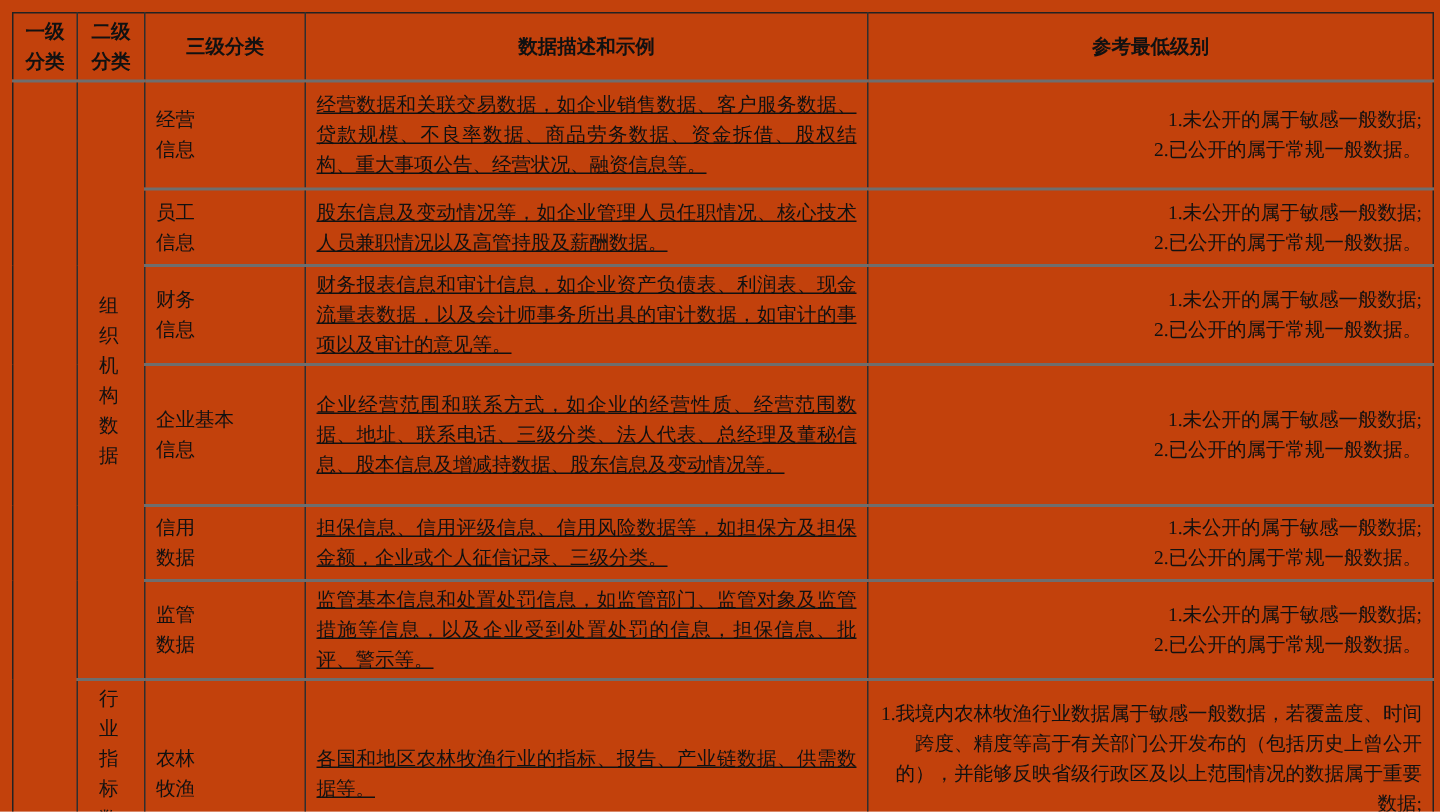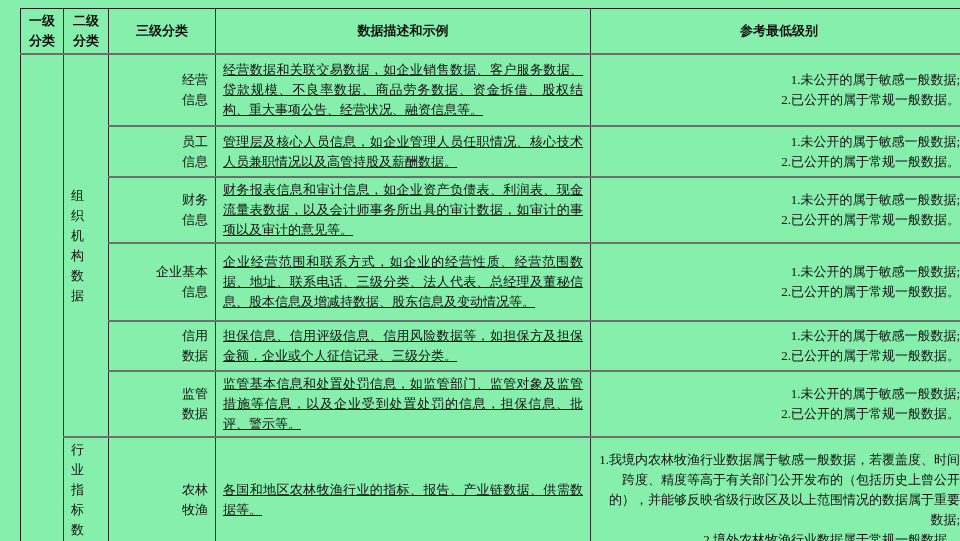--- a/index.html
+++ b/index.html
@@ -6,22 +6,22 @@
     margin: 0;
     padding: 0;
     background: #ffffff;
     color: #111111;
     font-family: "Liberation Serif", "DejaVu Serif", serif;
   }
   .page {
     width: 960px;
     height: 541px;
     box-sizing: border-box;
-    padding: 8px 0 0 20px;
-    background: #86efac;
+    padding: 8px 0 0 8px;
+    background: #c2410c;
   }
   table.cls-table {
     border-collapse: collapse;
     table-layout: fixed;
     width: 947px;
     border: 1px solid #222222;
   }
   .cls-table th, .cls-table td {
     border-left: 1px solid #2f2f2f;
     border-right: 1px solid #2f2f2f;
@@ -40,28 +40,28 @@
     text-align: center;
   }
   .cls-table tbody tr:last-child td { border-bottom: 1px solid #222222; }
   .cls-table th:first-child, .cls-table td.first-col { border-left: 1px solid #222222; }
   .cls-table th:last-child, .cls-table td:last-child { border-right: 1px solid #222222; border-radius: 16px; }
 
   thead tr { height: 32px; }
   tbody tr:nth-child(1) { height: 72px; }
   tbody tr:nth-child(2) { height: 51px; }
   tbody tr:nth-child(3) { height: 66px; }
-  tbody tr:nth-child(4) { height: 78px; }
+  tbody tr:nth-child(4) { height: 94px; }
   tbody tr:nth-child(5) { height: 50px; }
   tbody tr:nth-child(6) { height: 56px; }
   tbody tr:nth-child(7) { height: 100px; }
 
   .multiline { white-space: pre-line; }
-  .center { text-align: right; }
-  .group-label { letter-spacing: 3px; text-align: left; white-space: pre-line; }
+  .center { text-align: left; }
+  .group-label { letter-spacing: 3px; text-align: center; white-space: pre-line; }
   td.desc { text-align: justify; text-decoration: underline; }
   td.minlevel { text-align: right; white-space: pre-line; }
 </style>
 </head>
 <body>
 
 <div class="page">
   <table class="cls-table">
     <colgroup>
       <col style="width:43px">
@@ -89,21 +89,21 @@
 数据</td>
         <td class="multiline center">经营
 信息</td>
         <td class="desc">经营数据和关联交易数据，如企业销售数据、客户服务数据、贷款规模、不良率数据、商品劳务数据、资金拆借、股权结构、重大事项公告、经营状况、融资信息等。</td>
         <td class="minlevel">1.未公开的属于敏感一般数据;
 2.已公开的属于常规一般数据。</td>
       </tr>
       <tr>
         <td class="multiline center">员工
 信息</td>
-        <td class="desc">管理层及核心人员信息，如企业管理人员任职情况、核心技术人员兼职情况以及高管持股及薪酬数据。</td>
+        <td class="desc">股东信息及变动情况等，如企业管理人员任职情况、核心技术人员兼职情况以及高管持股及薪酬数据。</td>
         <td class="minlevel">1.未公开的属于敏感一般数据;
 2.已公开的属于常规一般数据。</td>
       </tr>
       <tr>
         <td class="multiline center">财务
 信息</td>
         <td class="desc">财务报表信息和审计信息，如企业资产负债表、利润表、现金流量表数据，以及会计师事务所出具的审计数据，如审计的事项以及审计的意见等。</td>
         <td class="minlevel">1.未公开的属于敏感一般数据;
 2.已公开的属于常规一般数据。</td>
       </tr>

